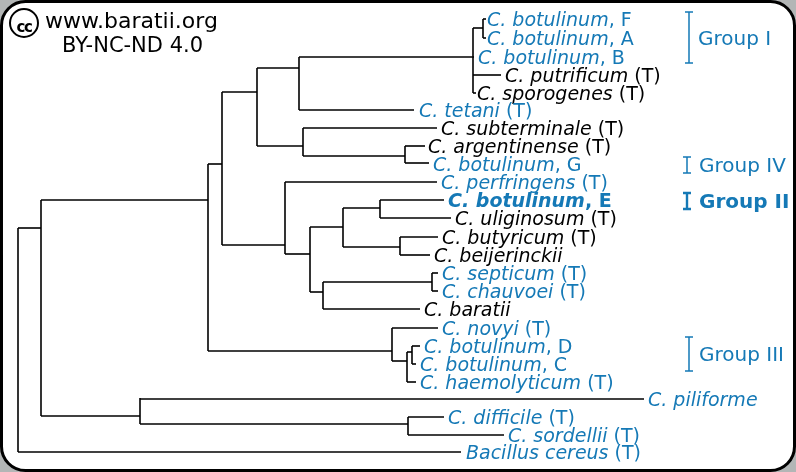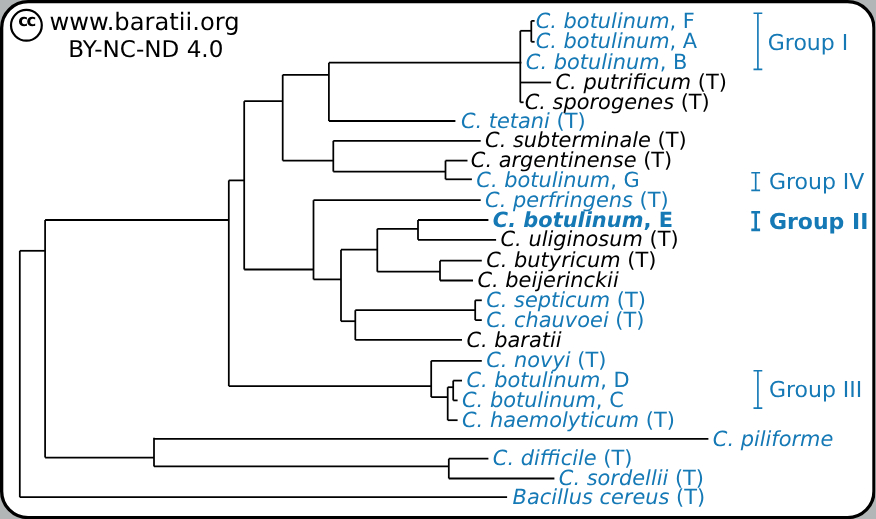--- a/index.html
+++ b/index.html
@@ -1,20 +1,20 @@
 <!DOCTYPE html>
 <html><head>
 <meta charset="utf-8">
 <style>
   html,body{margin:0;padding:0;background:#b3b6b6;font-family:"DejaVu Sans","Liberation Sans",sans-serif;}
   .stage{position:relative;width:796px;height:472px;background:#b3b6b6;overflow:hidden;}
   .stage svg{position:absolute;left:0;top:0;}
   .header{position:absolute;left:0;top:0;width:280px;height:60px;}
   .cc-badge{position:absolute;left:9px;top:8px;width:26px;height:26px;border:2.6px solid #000;
-            border-radius:50%;display:flex;align-items:flex-start;justify-content:center;
+            border-radius:50%;display:flex;align-items:flex-end;justify-content:center;
             font-weight:bold;font-size:15px;letter-spacing:-1.5px;color:#000;background:#fff;}
   .site-url{position:absolute;left:45px;top:8px;font-size:22px;color:#000;white-space:nowrap;}
   .license{position:absolute;left:62px;top:33px;font-size:21px;color:#000;white-space:nowrap;}
 </style>
 </head>
 <body>
 
 <div class="stage">
   <svg id="tree-svg" width="796" height="472" viewBox="0 0 796 472" font-family="DejaVu Sans, Liberation Sans, sans-serif">
       <rect x="1.5" y="1.5" width="793" height="469" rx="24" fill="#ffffff" stroke="#000000" stroke-width="3"></rect>

